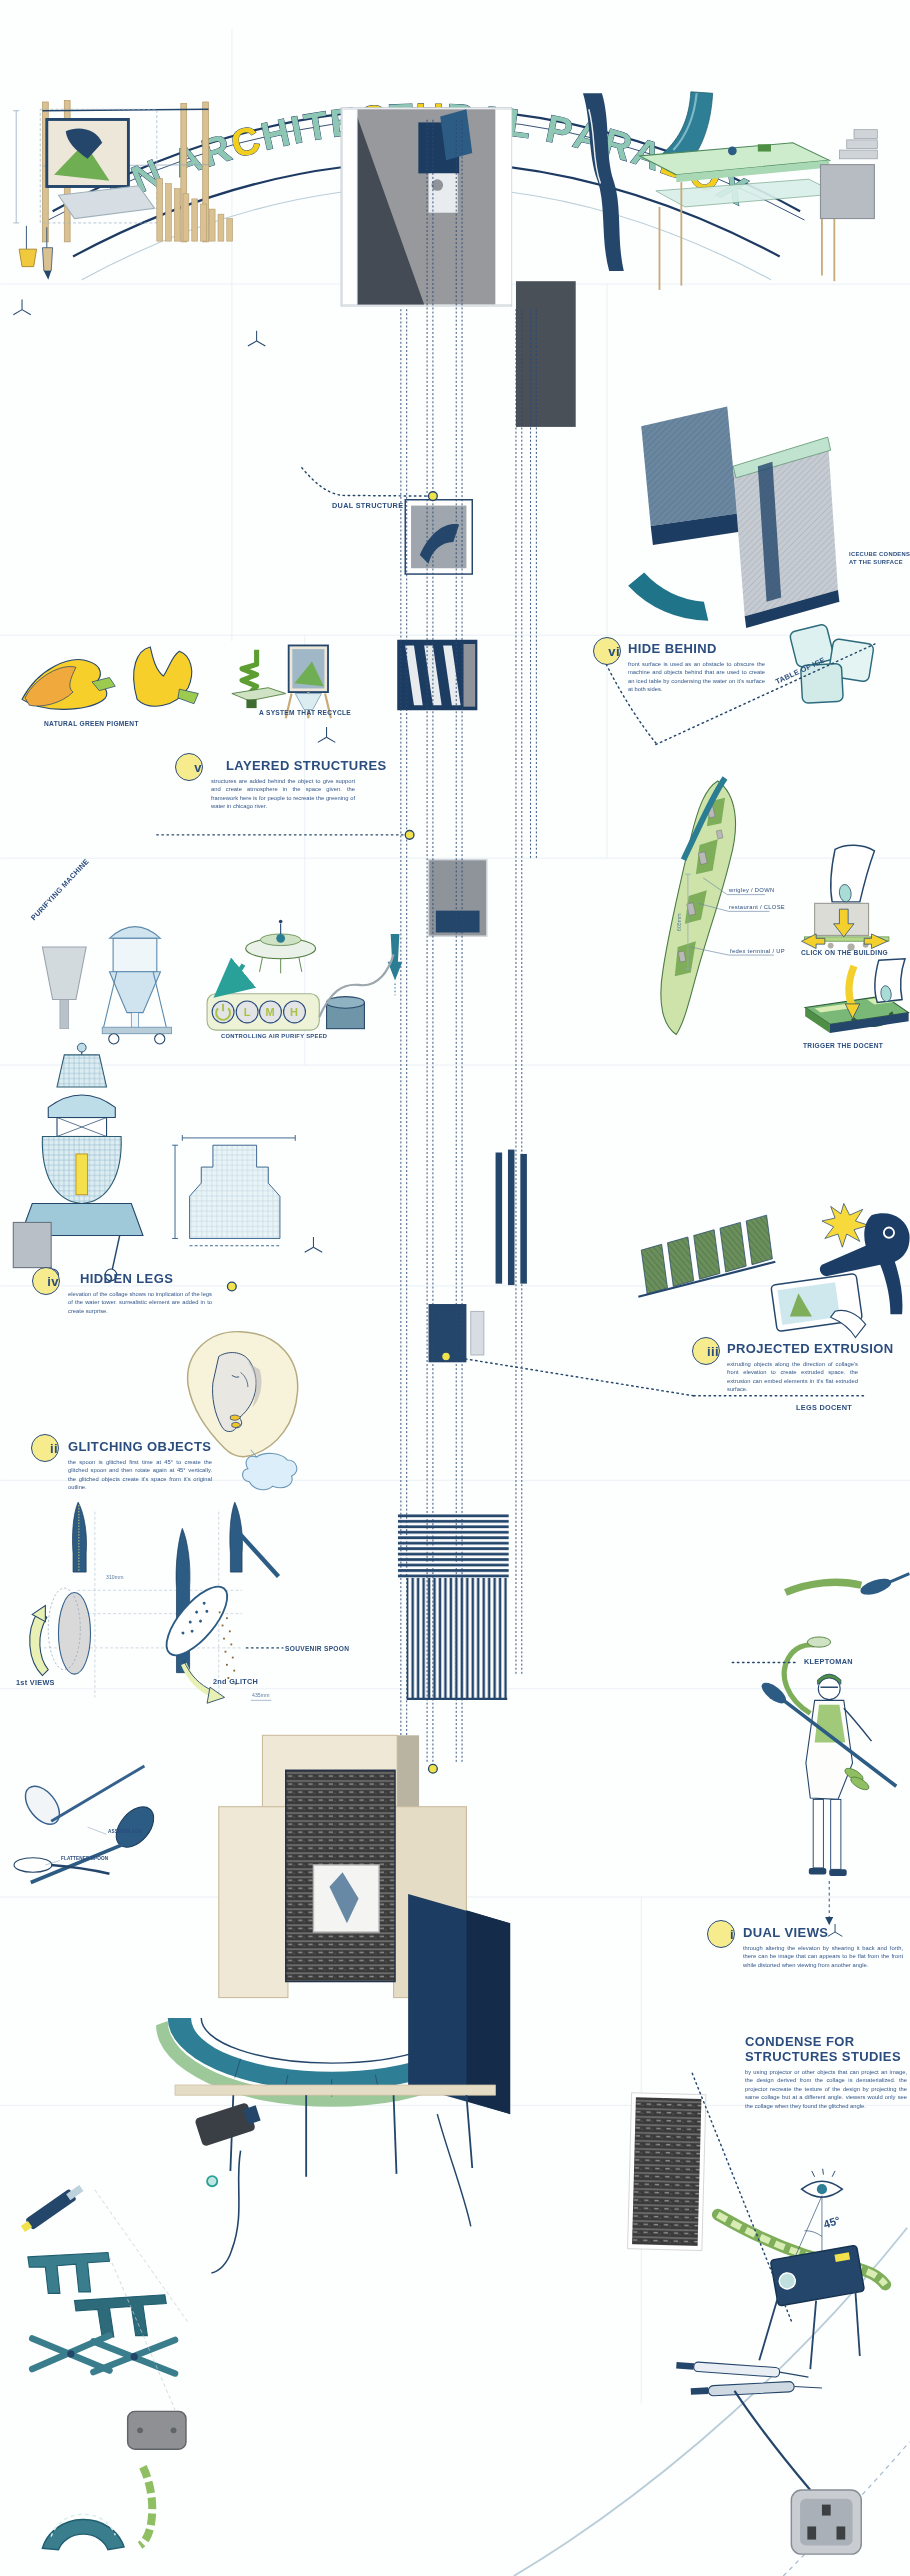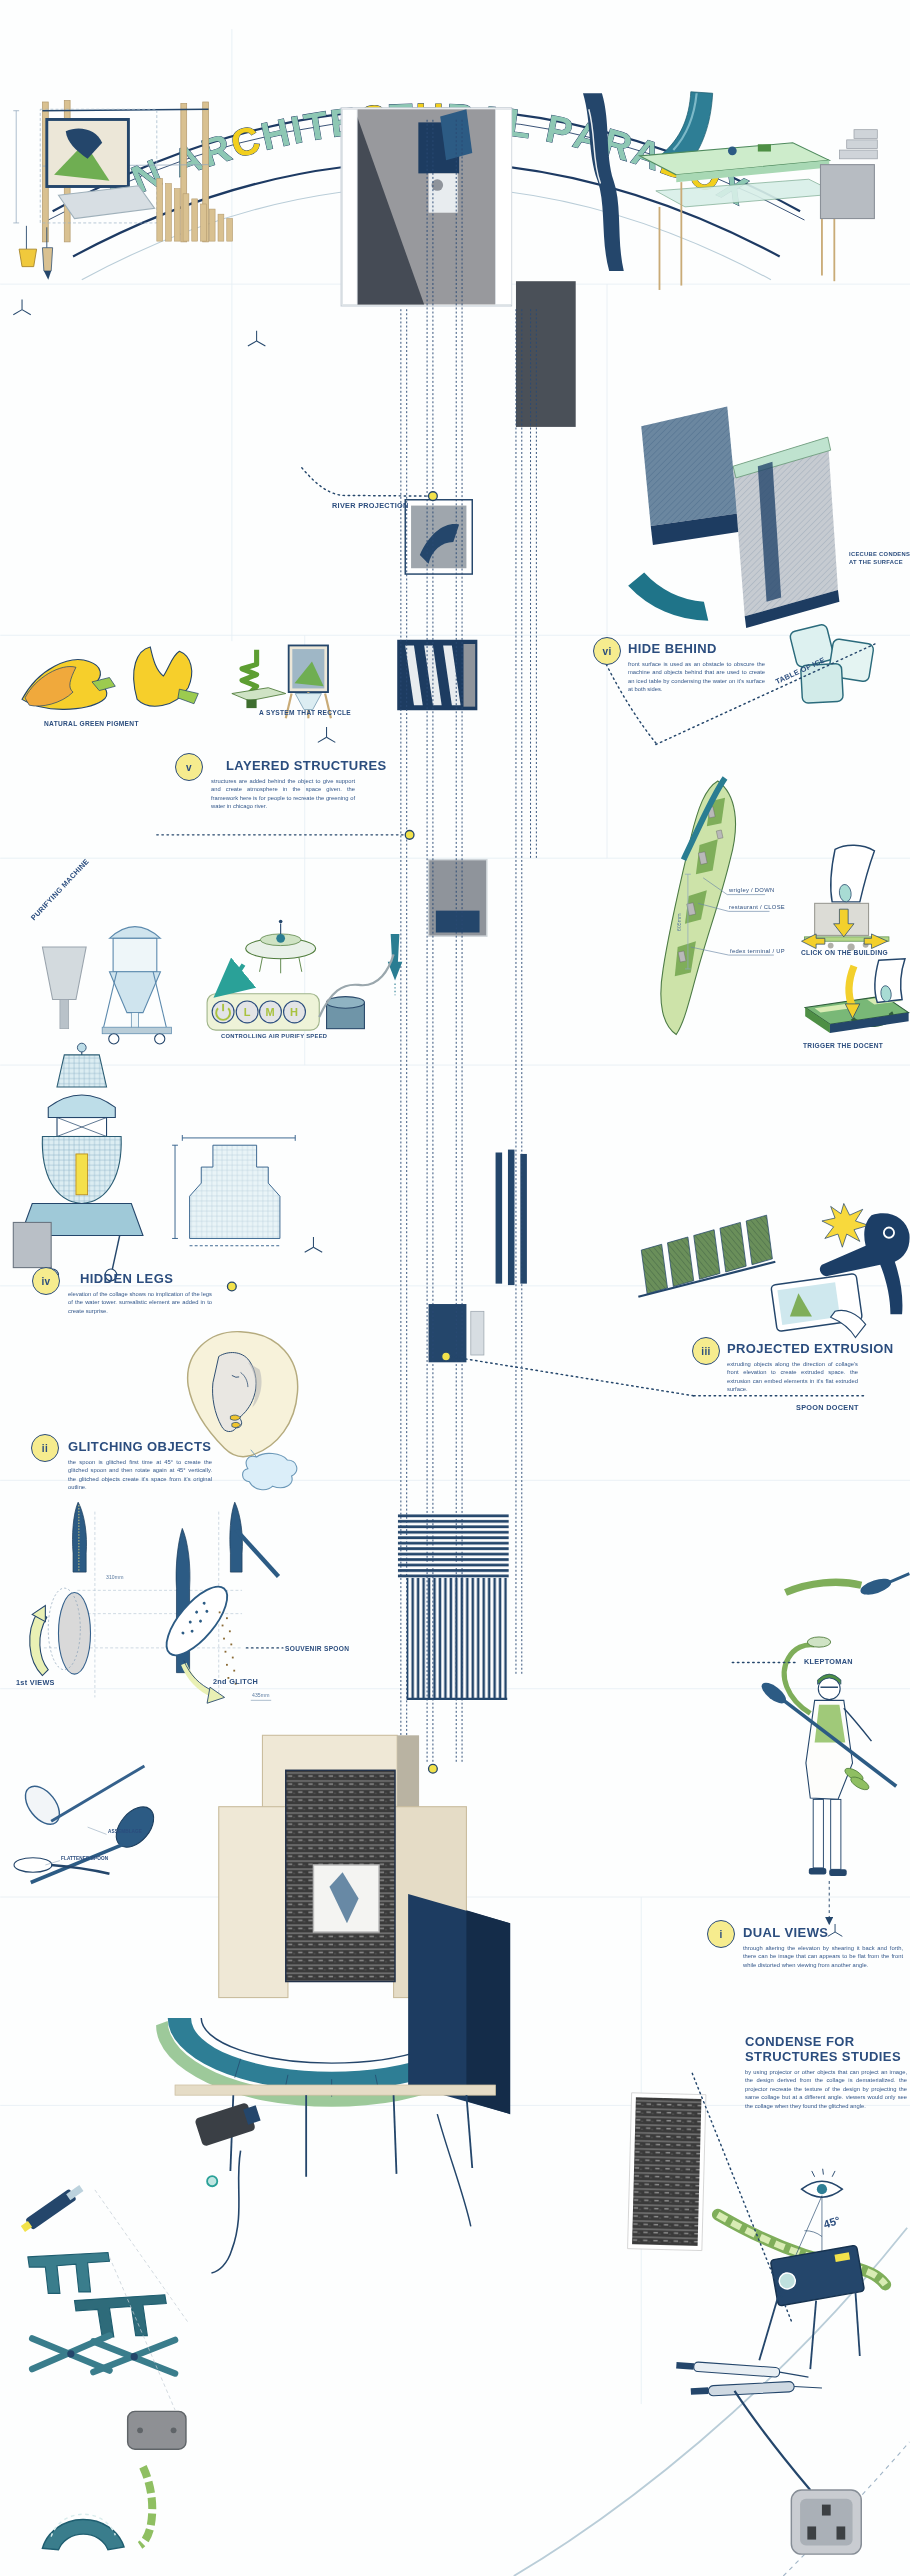--- a/index.html
+++ b/index.html
@@ -8,22 +8,22 @@
   svg.art{position:absolute;left:0;top:0;}
   .labels{position:absolute;left:0;top:0;width:100%;height:100%;}
   .lbl{position:absolute;font-size:6.6px;font-weight:700;color:#2b4d7e;letter-spacing:0.3px;white-space:nowrap;}
   .lbl.md{font-size:7.3px;}
   .lbl.sm{font-size:5.8px;}
   .lbl.xs{font-size:4.7px;letter-spacing:0.1px;}
   .lbl.dim{font-size:5.1px;font-weight:400;color:#5b7ba0;letter-spacing:0.1px;}
   .h1{position:absolute;font-size:13px;font-weight:700;color:#2b4d7e;letter-spacing:0.4px;white-space:nowrap;}
   .body{position:absolute;font-size:5.8px;font-weight:400;color:#33578a;line-height:1.45;text-align:justify;}
   .numcircle{position:absolute;width:26px;height:26px;border-radius:50%;background:#f6ec8e;
-             border:1.2px solid #2b4d7e;color:#2b4d7e;font-weight:700;font-size:10px;
-             display:flex;align-items:center;justify-content:center;letter-spacing:0.4px;}
+             border:1.2px solid #2b4d7e;color:#2b4d7e;font-weight:700;font-size:13px;
+             display:flex;align-items:center;justify-content:flex-end;letter-spacing:0.4px;}
   .speed{position:absolute;width:16px;text-align:center;font-size:11px;font-weight:700;color:#a9c23f;}
   .rot{transform-origin:left top;}
   .deg{font-size:11px;font-weight:700;color:#2b4d7e;}
 </style>
 </head>
 <body>
 
 <div class="poster">
 <svg class="art" width="911" height="2576" viewBox="0 0 1250 3536">
 <defs>
@@ -667,39 +667,39 @@
   <circle cx="594" cy="681" r="6"></circle>
         <circle cx="562" cy="1146" r="6"></circle>
         <circle cx="318" cy="1766" r="6"></circle>
   <circle cx="612" cy="1862" r="6"></circle>
         <circle cx="594" cy="2428" r="6"></circle>
 </g>
 </svg>
 
 <div class="labels">
 
-  <div class="lbl md" style="left:332px;top:501px">RIVER PROJECTION</div>
+  <div class="lbl md" style="left:332px;top:501px">DUAL STRUCTURE</div>
   <div class="lbl md rot" style="left:774px;top:678px;transform:rotate(-25deg)">TABLE OF ICE</div>
   <div class="lbl sm" style="left:849px;top:551px">ICECUBE CONDENSE</div>
   <div class="lbl sm" style="left:849px;top:559px">AT THE SURFACE</div>
   <div class="lbl" style="left:44px;top:720px">NATURAL GREEN PIGMENT</div>
   <div class="lbl" style="left:259px;top:709px">A SYSTEM THAT RECYCLE</div>
   <div class="lbl md rot" style="left:29px;top:916px;transform:rotate(-47deg)">PURIFYING MACHINE</div>
   <div class="lbl sm" style="left:221px;top:1033px">CONTROLLING AIR PURIFY SPEED</div>
 
   <div class="speed" style="left:239px;top:1006px">L</div>
   <div class="speed" style="left:262px;top:1006px">M</div>
   <div class="speed" style="left:286px;top:1006px">H</div>
 
   <div class="lbl sm" style="left:729px;top:887px;font-weight:400">wrigley / DOWN</div>
   <div class="lbl sm" style="left:729px;top:904px;font-weight:400">restaurant / CLOSE</div>
   <div class="lbl sm" style="left:730px;top:948px;font-weight:400">fedex terminal / UP</div>
   <div class="lbl" style="left:801px;top:949px">CLICK ON THE BUILDING</div>
   <div class="lbl" style="left:803px;top:1042px">TRIGGER THE DOCENT</div>
-  <div class="lbl md" style="left:796px;top:1403px">SPOON DOCENT</div>
+  <div class="lbl md" style="left:796px;top:1403px">LEGS DOCENT</div>
   <div class="lbl md" style="left:804px;top:1657px">KLEPTOMAN</div>
   <div class="lbl" style="left:285px;top:1645px">SOUVENIR SPOON</div>
   <div class="lbl md" style="left:16px;top:1678px">1st VIEWS</div>
   <div class="lbl md" style="left:213px;top:1677px">2nd GLITCH</div>
   <div class="lbl xs" style="left:108px;top:1829px">ASSEMBLAGE</div>
   <div class="lbl xs" style="left:61px;top:1856px">FLATTENED SPOON</div>
   <div class="lbl dim" style="left:106px;top:1574px">310mm</div>
   <div class="lbl dim" style="left:252px;top:1692px">435mm</div>
   <div class="lbl dim rot" style="left:676px;top:931px;transform:rotate(-90deg)">605mm</div>
   <div class="deg rot" style="position:absolute;left:822px;top:2219px;transform:rotate(-18deg)">45°</div>

